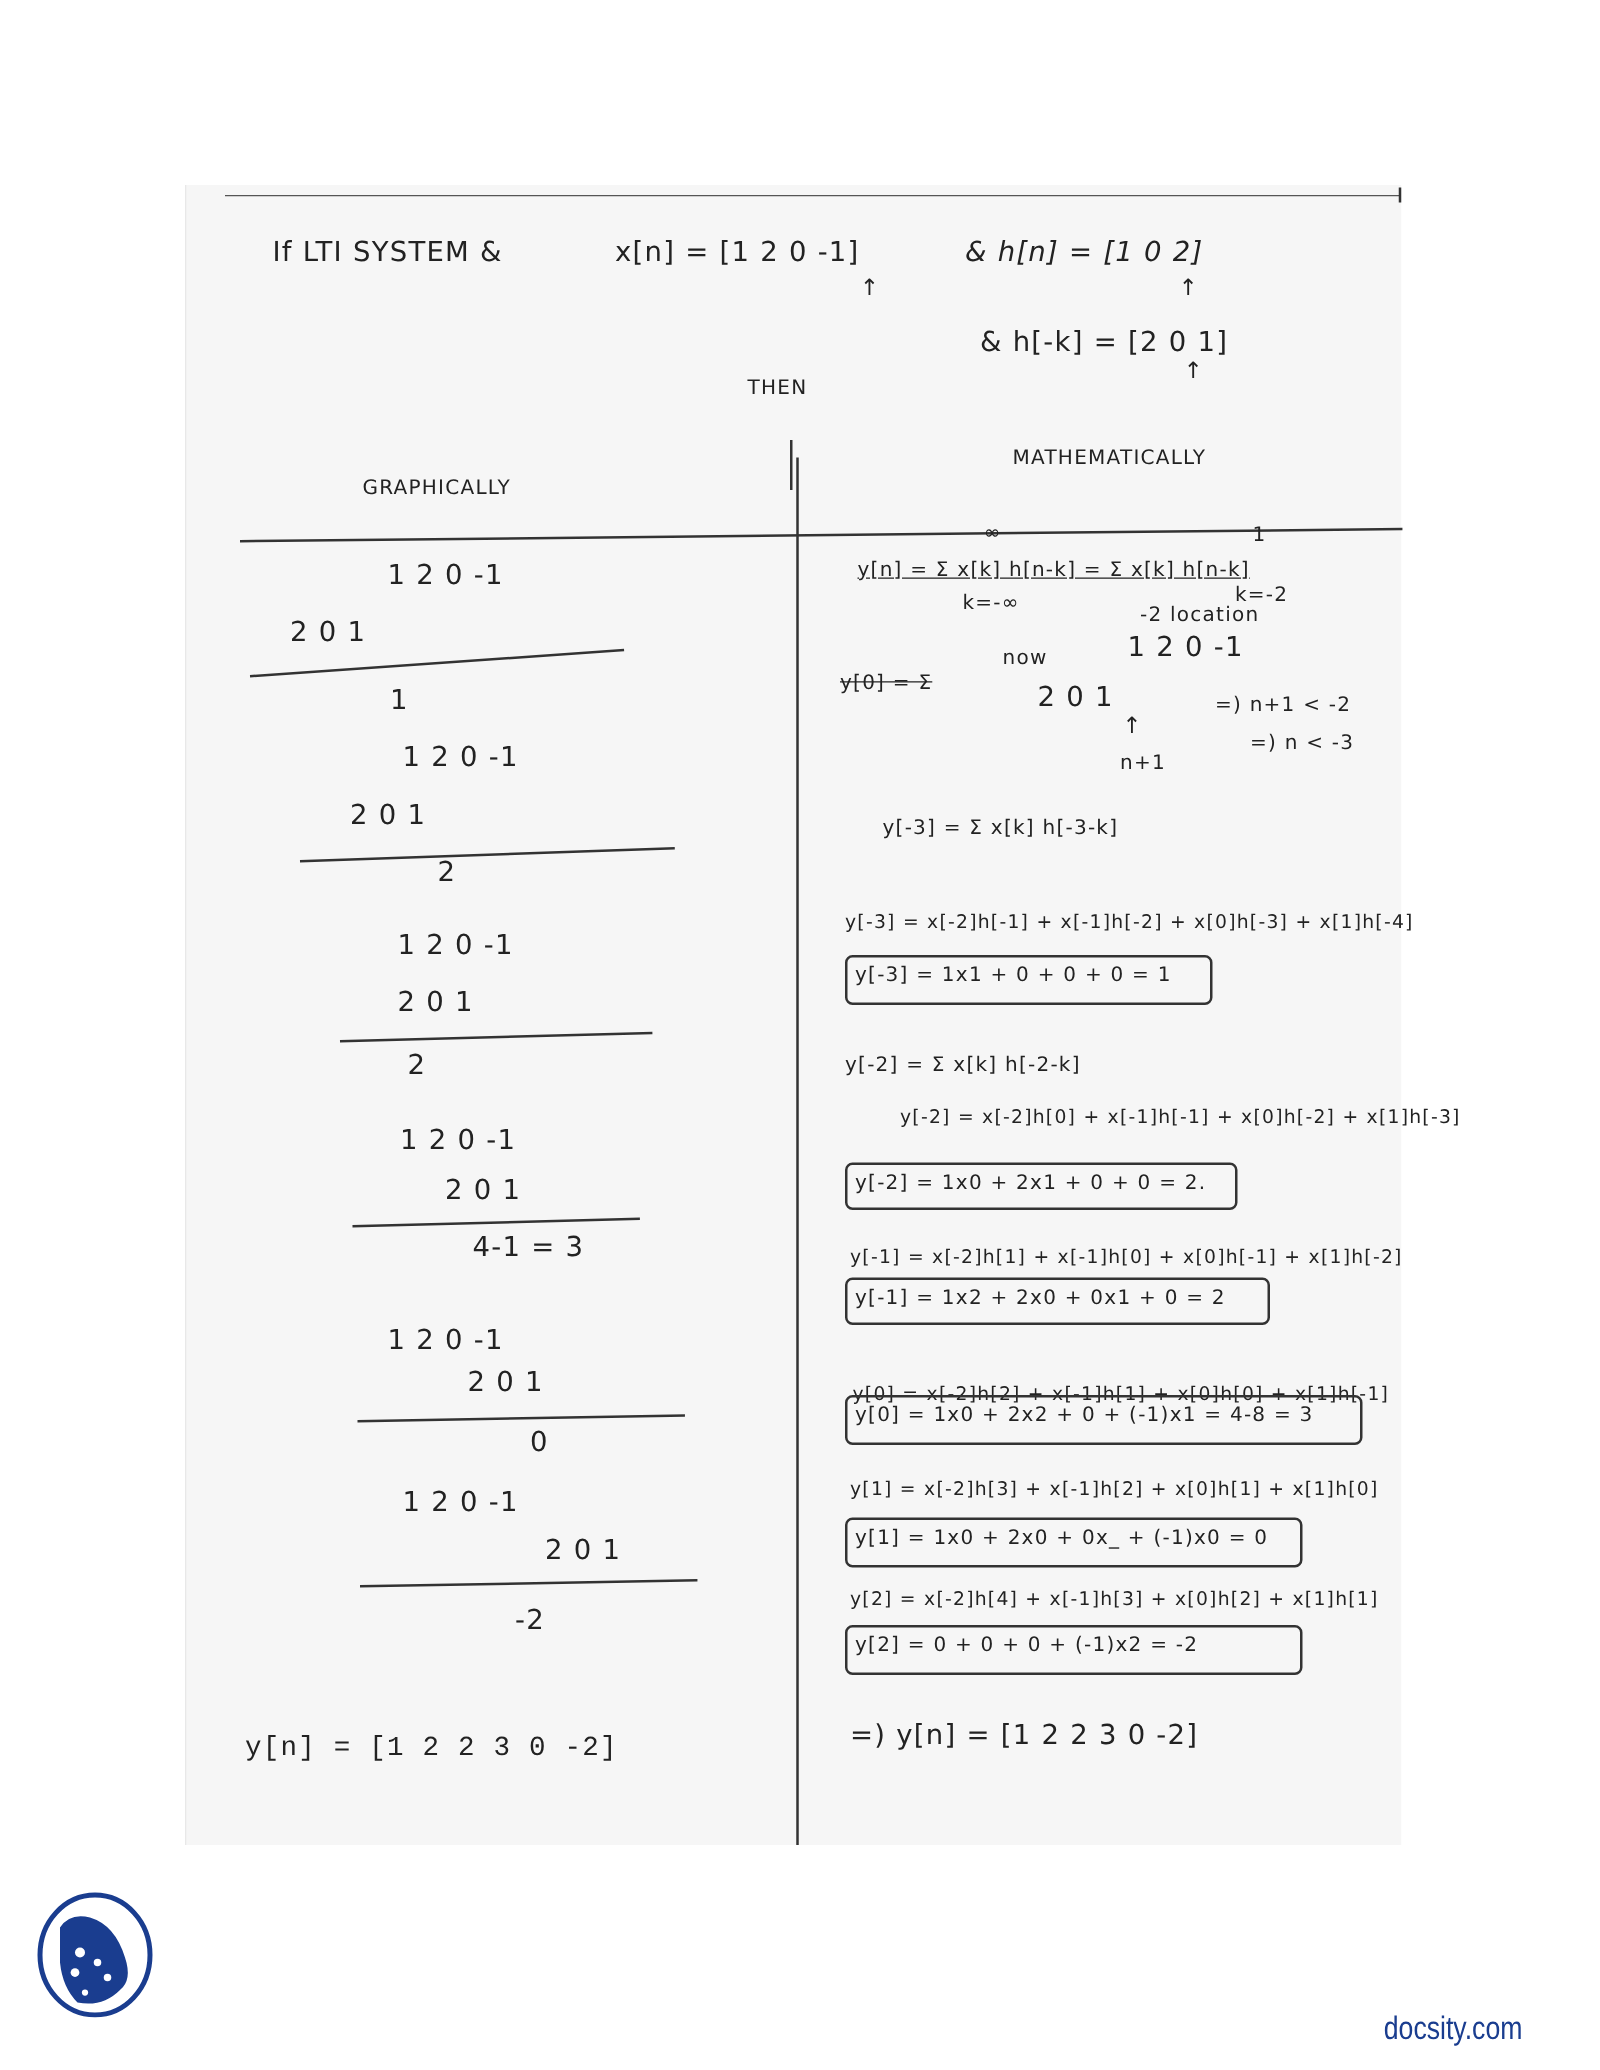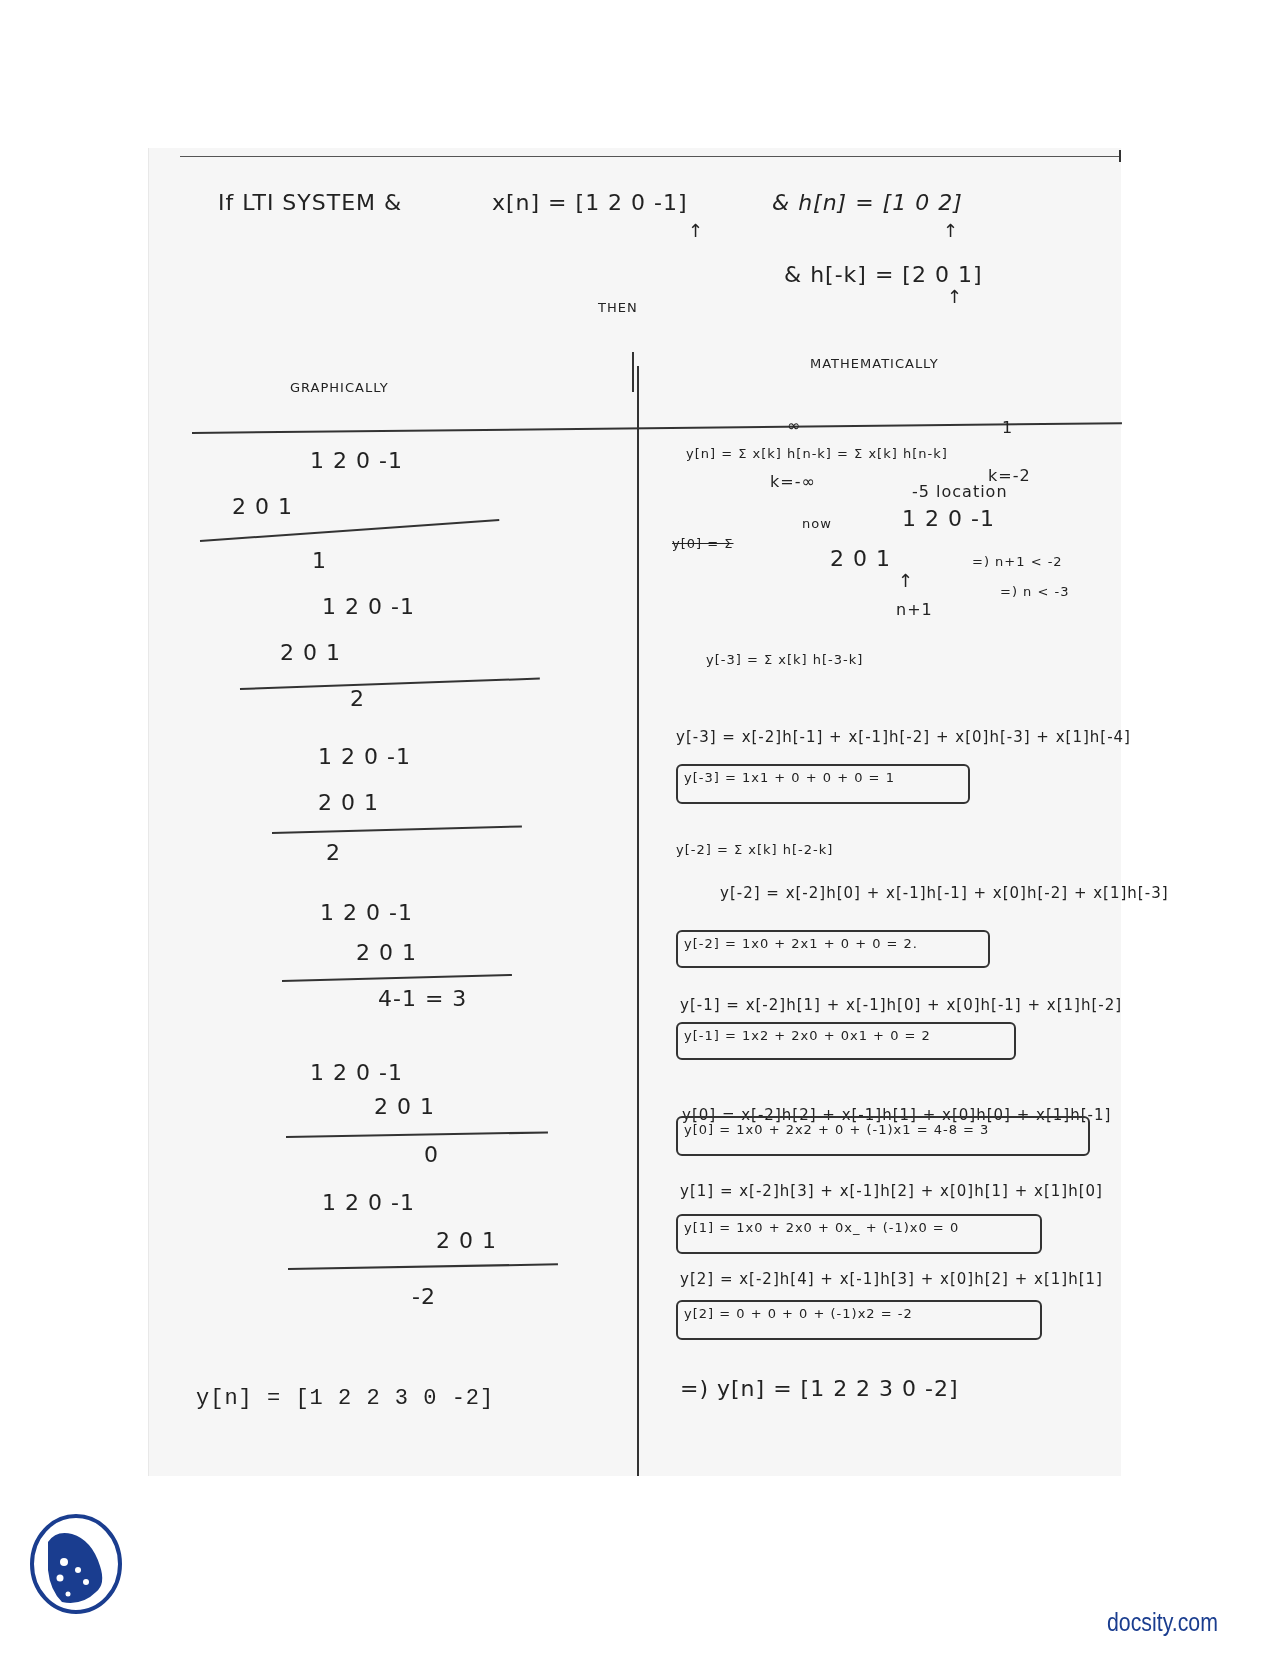--- a/index.html
+++ b/index.html
@@ -6,21 +6,21 @@
     body {
       width: 1280px; height: 1656px; background: #ffffff; position: relative; overflow: hidden;
       font-family: "DejaVu Sans", sans-serif; color: #1f1f1f;
     }
     .scan {
       position: absolute; left: 148px; top: 148px; width: 972px; height: 1328px;
       background: #f6f6f6; border-left: 1px solid #e8e8e8;
     }
     .hw { position: absolute; font-family: "DejaVu Sans", sans-serif; color: #222; white-space: nowrap; letter-spacing: 1px; }
     .hw-sm { font-size: 16px; }
-    .hw-md { font-size: 13px; }
+    .hw-md { font-size: 16px; }
     .hw-lg { font-size: 22px; }
     .arrow { position: absolute; font-size: 18px; color: #222; }
     .top-rule { position: absolute; left: 180px; top: 156px; width: 940px; height: 1px; background: #555; }
     .right-tick { position: absolute; left: 1119px; top: 150px; width: 2px; height: 12px; background: #333; }
     .h-divider {
       position: absolute; left: 192px; top: 432px; width: 930px; height: 2px; background: #333;
       transform: rotate(-0.6deg); transform-origin: left center;
     }
     .v-divider { position: absolute; left: 637px; top: 366px; width: 2px; height: 1110px; background: #333; }
     .v-divider-top { position: absolute; left: 632px; top: 352px; width: 2px; height: 40px; background: #333; }
@@ -88,26 +88,26 @@
   <span class="hw hw-lg" style="left:424px; top:1142px;">0</span>
 </div>
 <div>
   <span class="hw hw-lg" style="left:322px; top:1190px;">1 2 0 -1</span>
   <span class="hw hw-lg" style="left:436px; top:1228px;">2 0 1</span>
   <div class="line" style="left:288px; top:1268px; width:270px; transform:rotate(-1deg);"></div>
   <span class="hw hw-lg" style="left:412px; top:1284px;">-2</span>
 </div>
 <span class="hw hw-lg" style="left:196px; top:1386px;font-family:Liberation Mono, monospace;">y[n] = [1 2 2 3 0 -2]</span>
 
-<span class="hw hw-md" style="left:686px; top:446px;">y[n] = Σ x[k] h[n-k] = Σ x[k] h[n-k]</span>
+<span class="hw hw-md" style="left:686px; top:446px;text-decoration:underline;">y[n] = Σ x[k] h[n-k] = Σ x[k] h[n-k]</span>
 <span class="hw hw-sm" style="left:787px; top:416px;">∞</span>
 <span class="hw hw-sm" style="left:770px; top:472px;">k=-∞</span>
 <span class="hw hw-sm" style="left:1002px; top:418px;">1</span>
 <span class="hw hw-sm" style="left:988px; top:466px;">k=-2</span>
-<span class="hw hw-sm" style="left:912px; top:482px;">-5 location</span>
+<span class="hw hw-sm" style="left:912px; top:482px;">-2 location</span>
 <span class="hw hw-md" style="left:672px; top:536px; text-decoration: line-through;">y[0] = Σ</span>
 <span class="hw hw-md" style="left:802px; top:516px;">now</span>
 <span class="hw hw-lg" style="left:902px; top:506px;">1 2 0 -1</span>
 <span class="hw hw-lg" style="left:830px; top:546px;">2 0 1</span>
 <span class="arrow" style="left:898px; top:570px;">↑</span>
 <span class="hw hw-sm" style="left:896px; top:600px;">n+1</span>
 <span class="hw hw-md" style="left:972px; top:554px;">=) n+1 &lt; -2</span>
 <span class="hw hw-md" style="left:1000px; top:584px;">=) n &lt; -3</span>
 
 <span class="hw hw-md" style="left:706px; top:652px;">y[-3] = Σ x[k] h[-3-k]</span>

